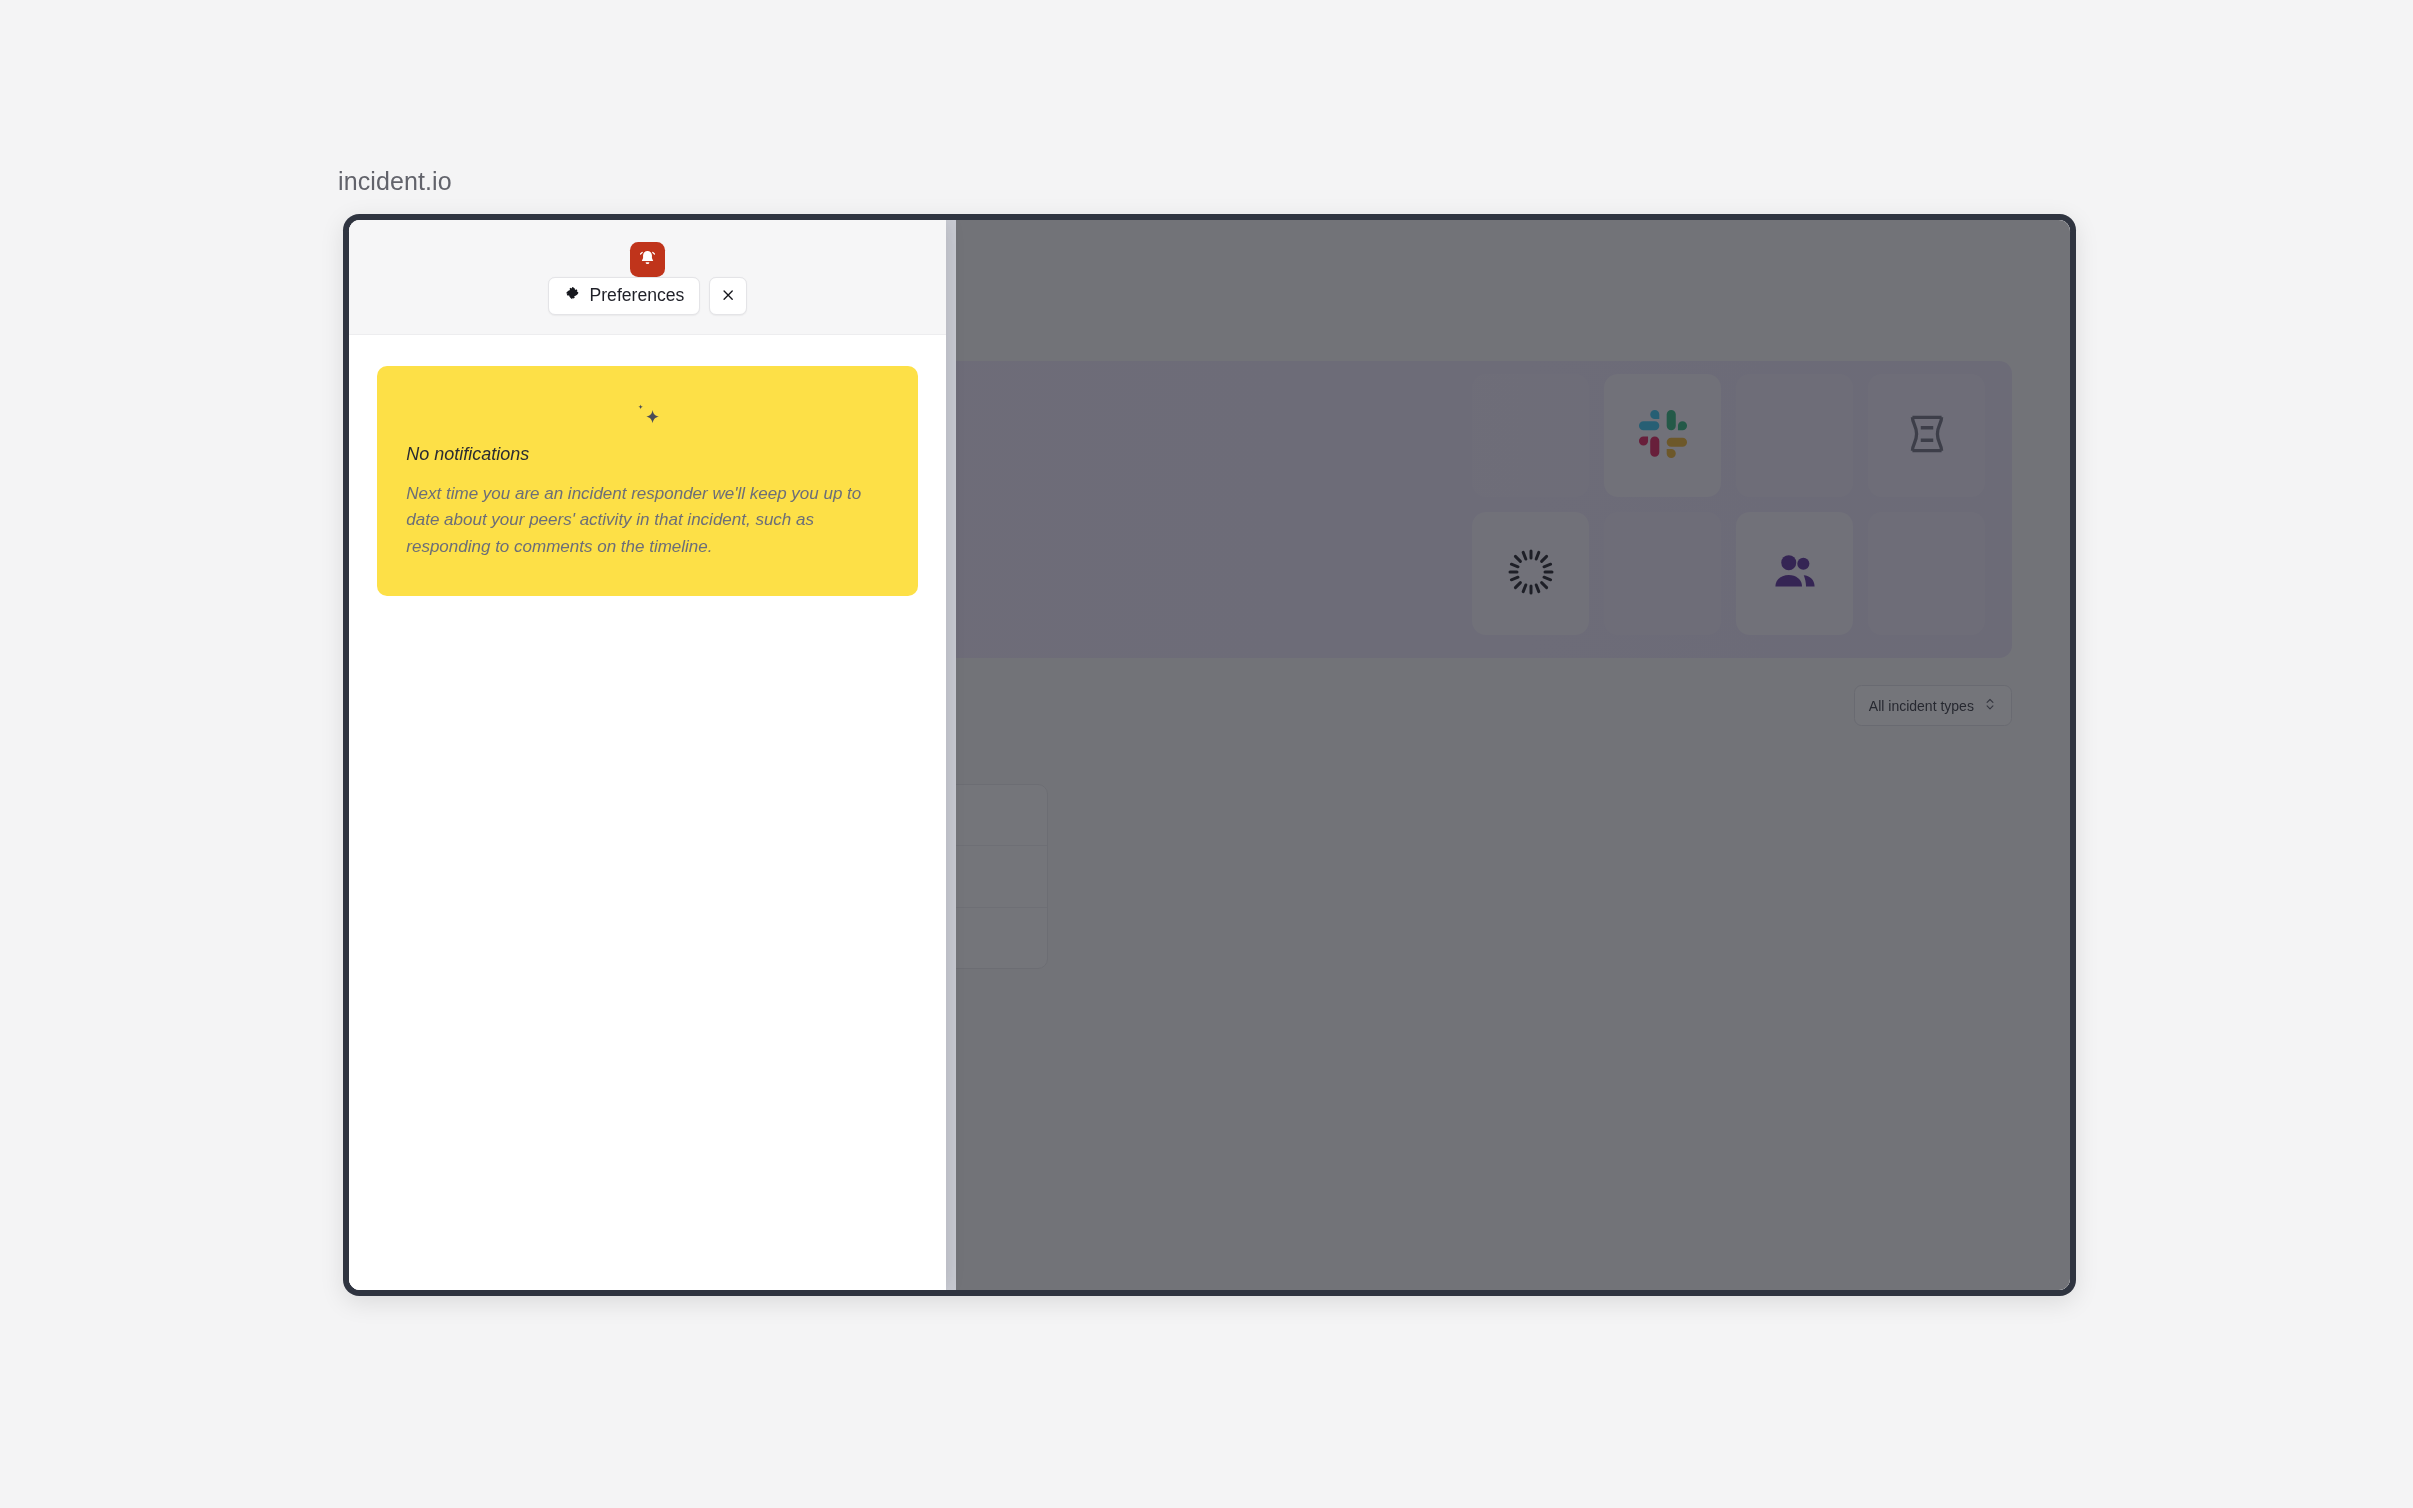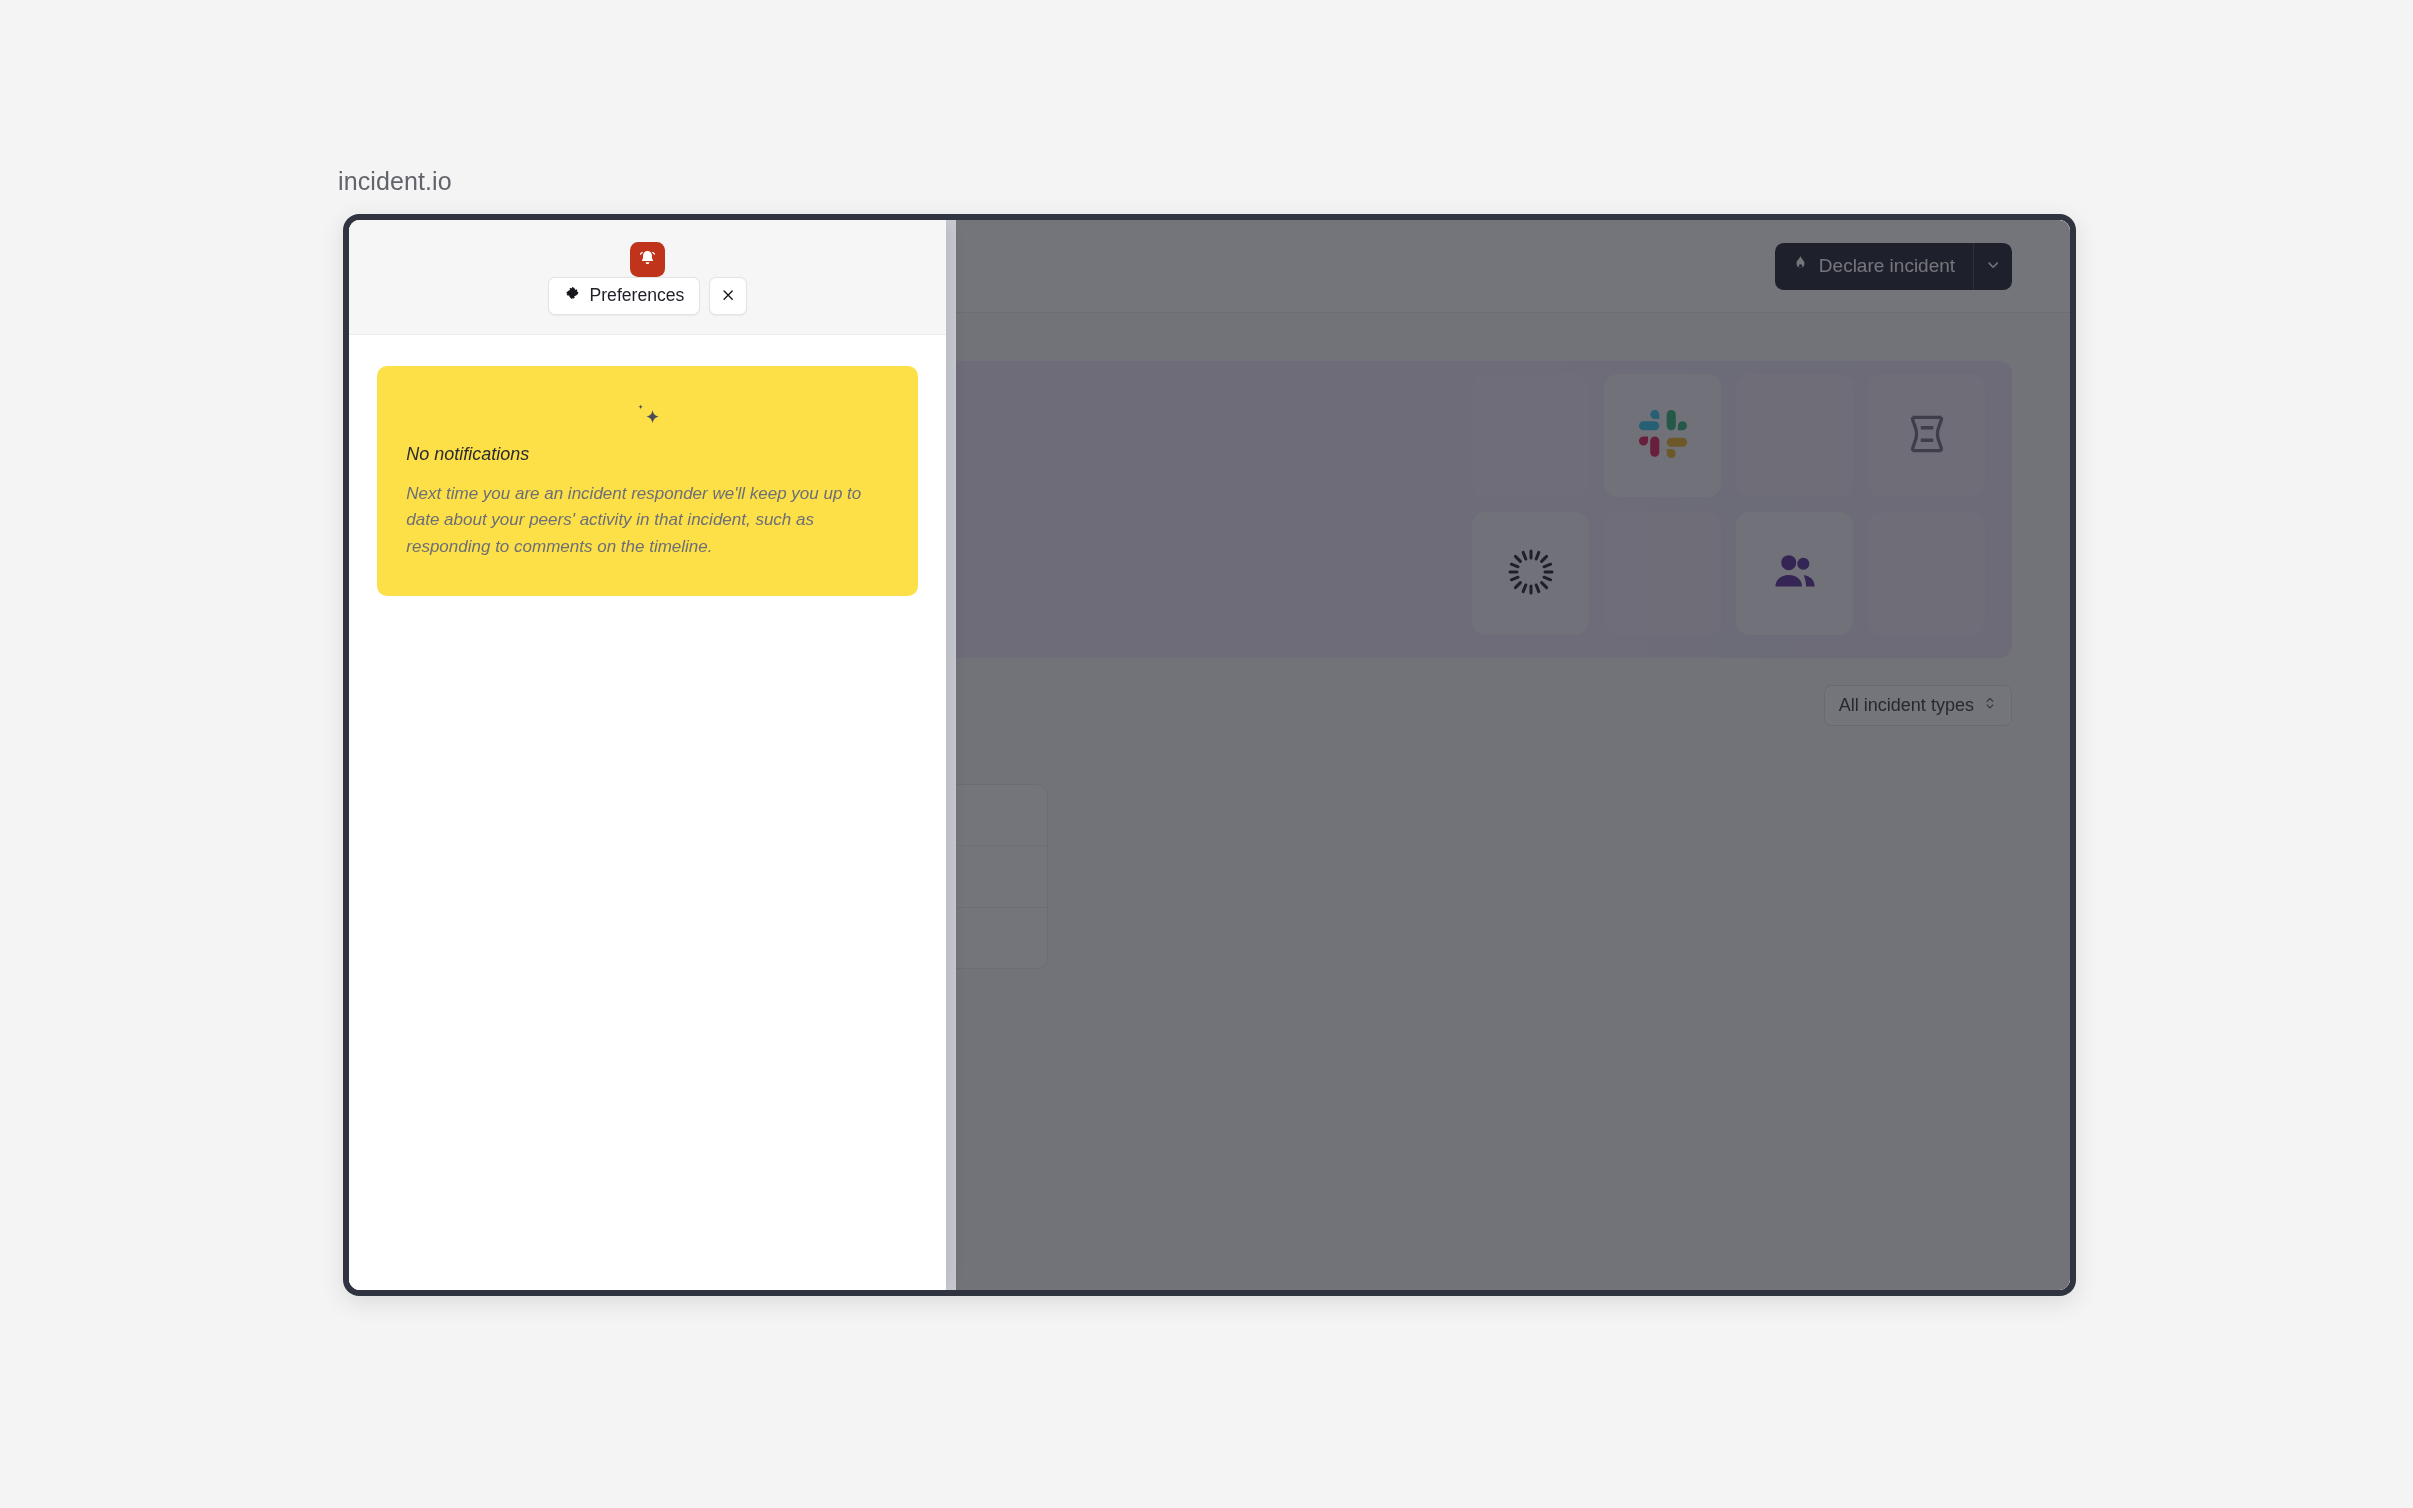--- a/index.html
+++ b/index.html
@@ -152,21 +152,21 @@
   }
   .type-filter {
     display: inline-flex;
     align-items: center;
     gap: 8.8px;
     height: 39px;
     padding: 0 14px;
     border: 0.6px solid #E2E2E6;
     border-radius: 7.5px;
     background: #FFFFFF;
-    font-size: 18px;
+    font-size: 14px;
     color: #33353D;
     white-space: nowrap;
   }
 
   
   .board {
     position: absolute;
     left: 58px;
     right: 58px;
     top: 523px;
@@ -361,40 +361,20 @@
 </head>
 <body>
 
 <div class="page-label">incident.io</div>
 
 <div class="window-frame">
   <div class="window-inner">
 
     <div class="app">
 
-      <div class="topbar">
-        <div class="declare-group">
-          <div class="declare-main">
-            <span>
-              <svg width="19" height="19" viewBox="0 0 24 24" fill="#FFFFFF">
-                <path d="M12 2c0 4-5 5-5 10a5 5 0 0 0 10 0c0-2.2-1.2-3.6-2.3-5.1C13.8 5.7 12 4.3 12 2z"></path>
-                <circle cx="12" cy="15" r="2.2" fill="#1F2430"></circle>
-              </svg>
-            </span>
-            <span>Declare incident</span>
-          </div>
-          <div class="declare-caret">
-            <span>
-              <svg width="16.3" height="16.3" viewBox="0 0 24 24" fill="none" stroke="#FFFFFF" stroke-width="2.2" stroke-linecap="round" stroke-linejoin="round">
-                <polyline points="6 9 12 15 18 9"></polyline>
-              </svg>
-            </span>
-          </div>
-        </div>
-      </div>
 
       <div class="banner">
         <div class="banner-text">
           <span class="accent">in Catalog</span><span> to build powerful</span>
           <div>et team-by-team insights</div>
         </div>
         <div class="banner-tiles">
           <div class="tile ghost"></div>
           <div class="tile">
             <span>

